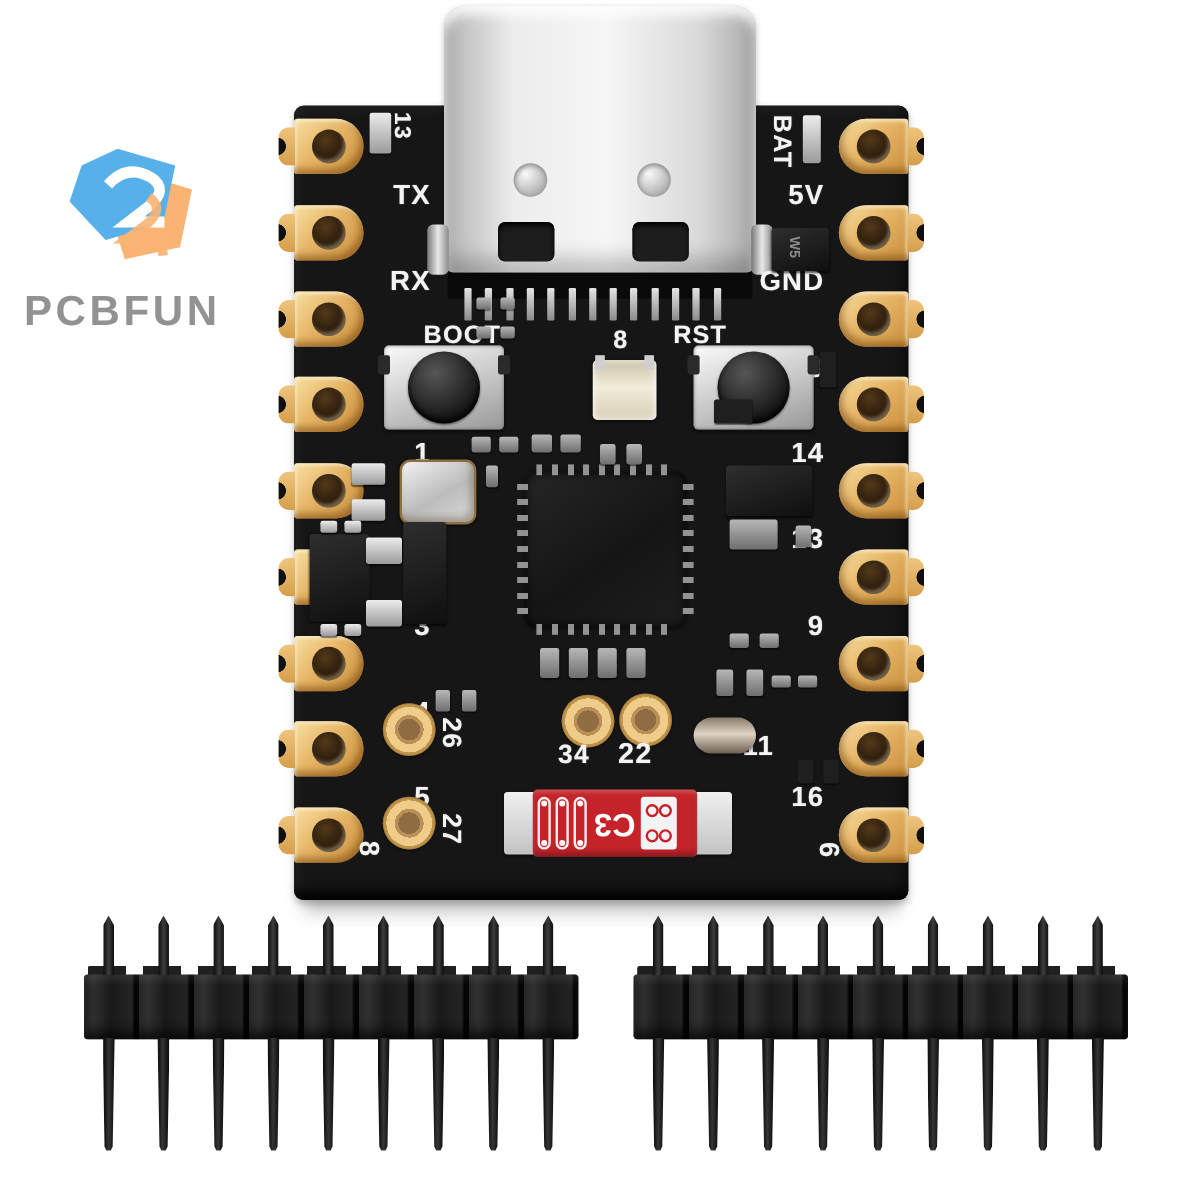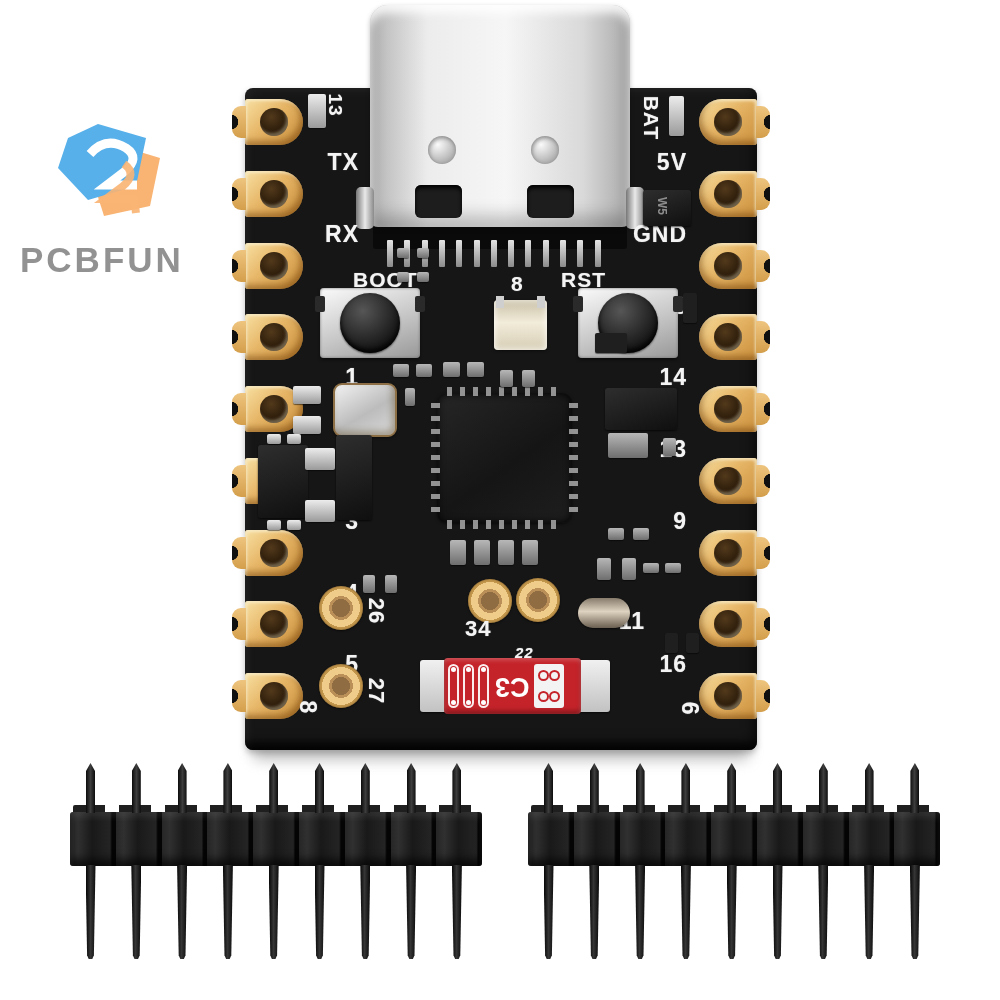--- a/index.html
+++ b/index.html
@@ -310,21 +310,21 @@
     </div>
     <div class="cyl" style="left:333px;top:510px;width:52px;height:30px;"></div>
 
     <div class="th-hole" style="left:74px;top:498px;"></div>
     <div class="th-hole" style="left:74px;top:576px;"></div>
     <div class="th-hole" style="left:223px;top:491px;"></div>
     <div class="th-hole" style="left:271px;top:490px;"></div>
     <div class="silk rot90" style="left:118px;top:510px;font-size:22px;">26</div>
     <div class="silk rot90" style="left:118px;top:590px;font-size:22px;">27</div>
     <div class="silk" style="left:220px;top:528px;font-size:22px;">34</div>
-    <div class="silk" style="left:270px;top:556px;font-size:15px;font-style:italic;">22</div>
+    <div class="silk" style="left:270px;top:527px;font-size:24px;">22</div>
 
     <div class="redc">
       <div class="redc-term" style="left:0;width:27px;"></div>
       <div class="redc-term" style="right:0;width:32px;"></div>
       <div class="redc-body">
         <span class="redc-slot"></span>
           <span class="redc-slot"></span>
           <span class="redc-slot"></span>
         <span class="redc-label">C3</span>
         <span class="redc-block">

